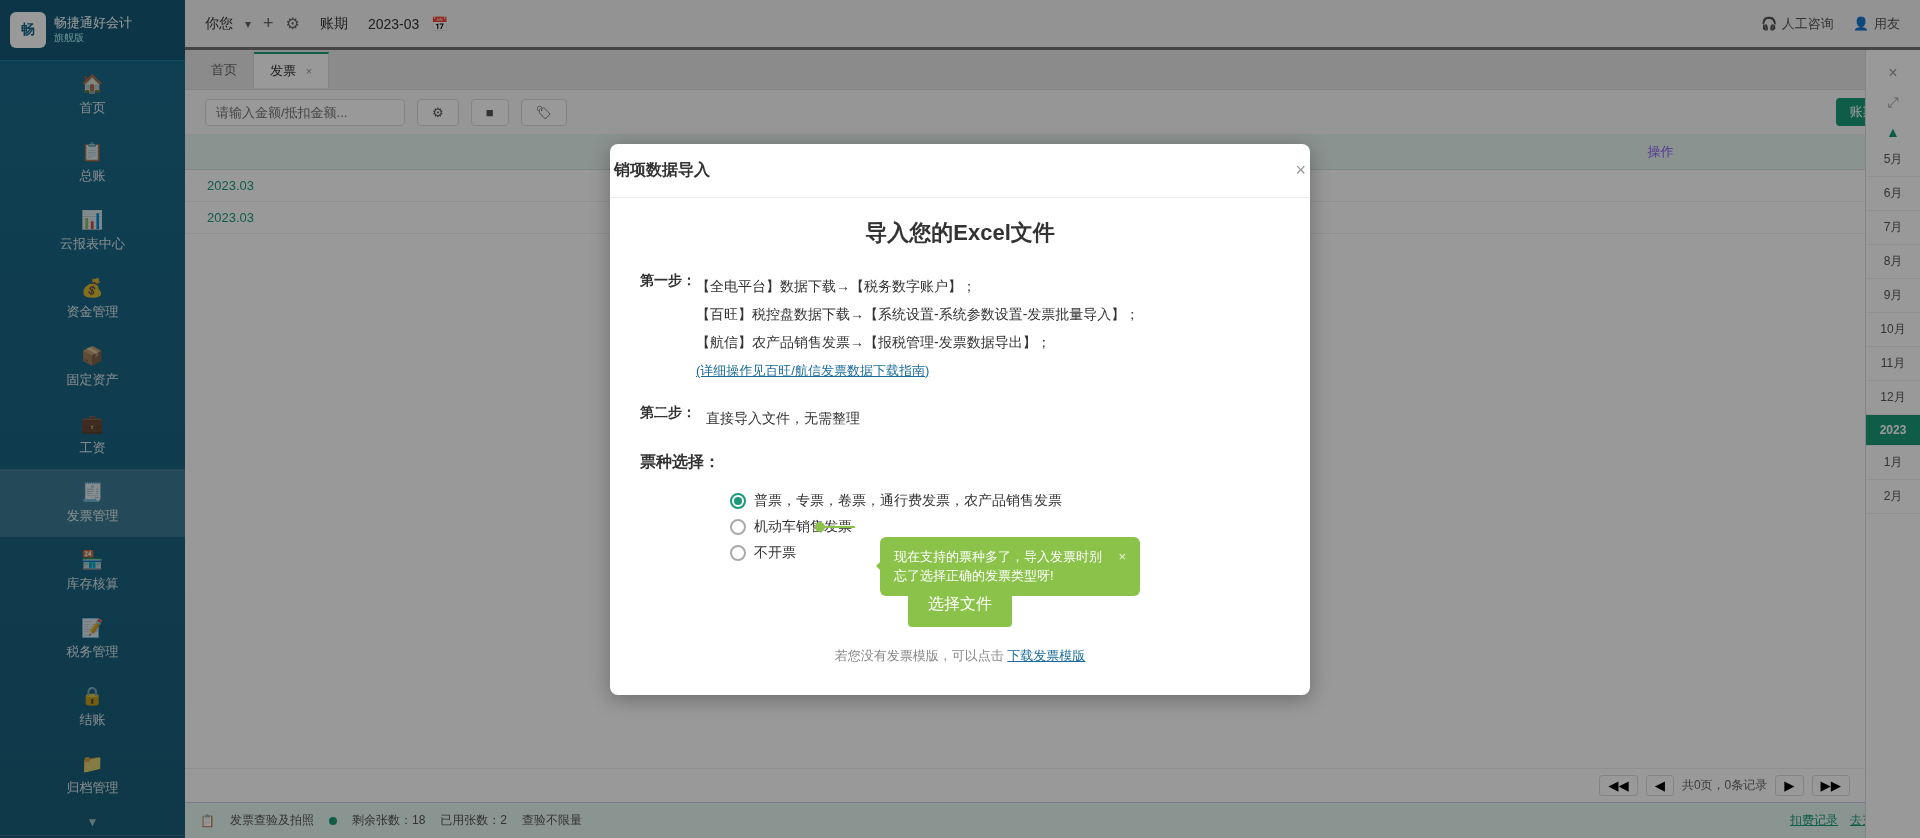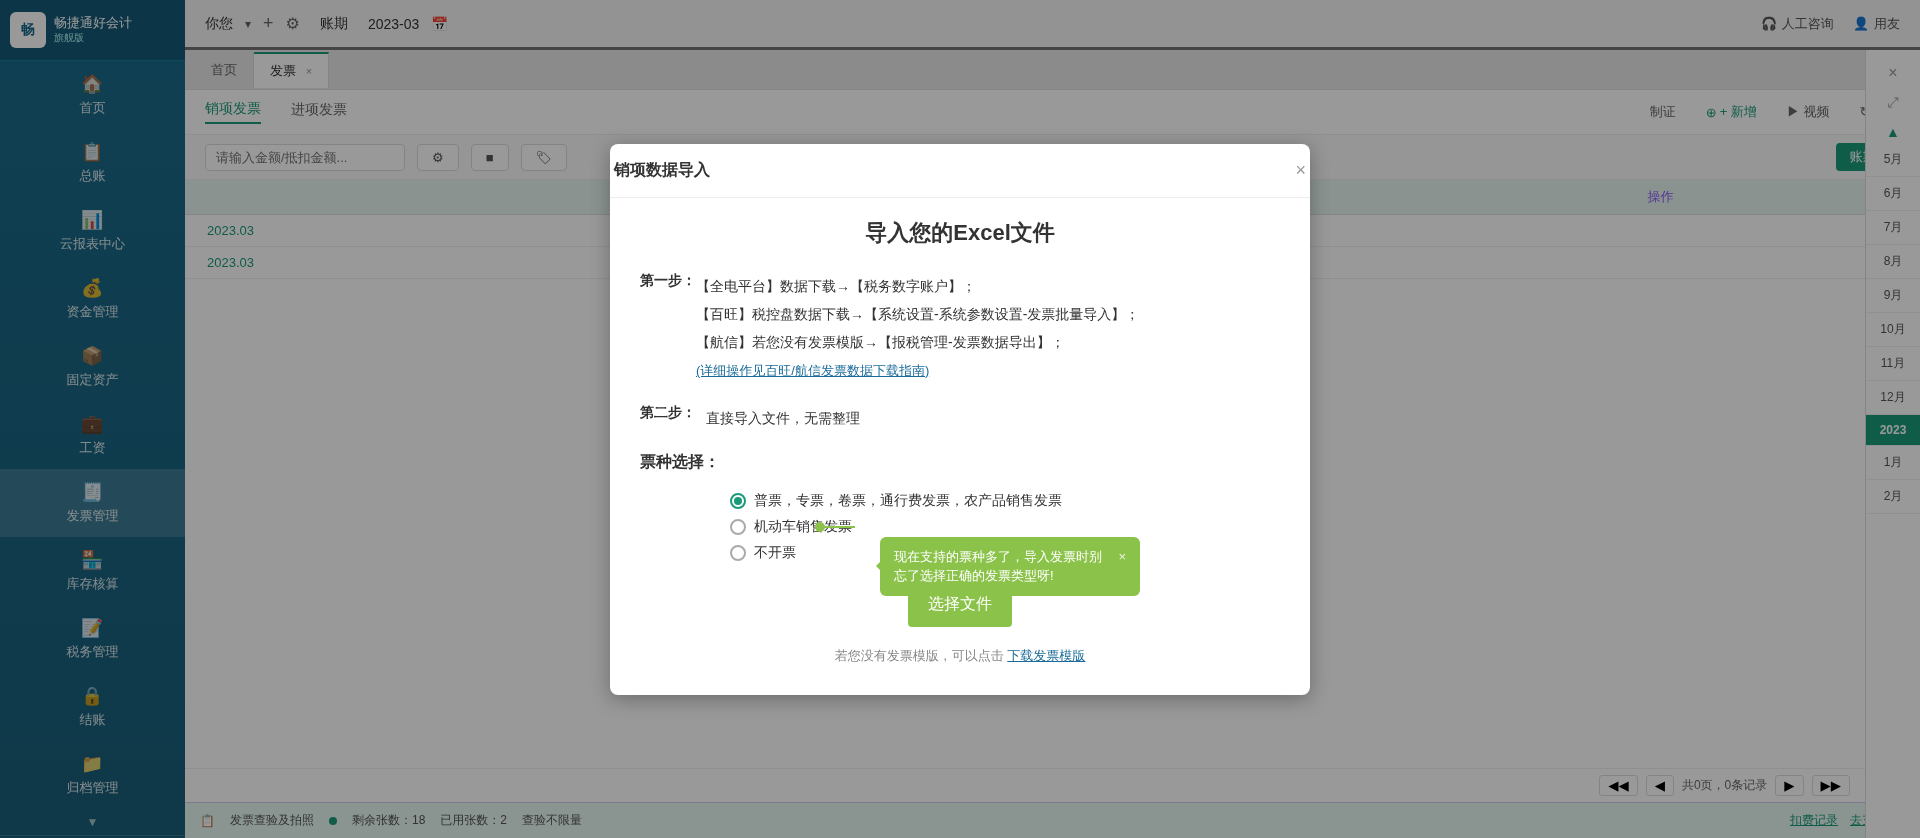--- a/index.html
+++ b/index.html
@@ -305,29 +305,20 @@
       <span>首页</span>
     </div>
     <div class="tab-item active">
       <span>发票</span>
       <span class="tab-close">×</span>
     </div>
   </div>
 
   <div class="content-area">
 
-    <div class="sub-nav">
-      <span class="sub-nav-item active">销项发票</span>
-      <span class="sub-nav-item">进项发票</span>
-      <div style="flex:1"></div>
-      <span style="font-size:13px;color:#666;cursor:pointer">制证</span>
-      <span style="font-size:13px;color:#1a9a7a;cursor:pointer;display:flex;align-items:center;gap:3px">⊕ <span>+ 新增</span></span>
-      <span style="font-size:13px;color:#666;cursor:pointer">▶ 视频</span>
-      <span style="font-size:13px;color:#666;cursor:pointer">↻ 刷新</span>
-    </div>
 
     <div class="toolbar">
       <input class="toolbar-search" type="text" placeholder="请输入金额/抵扣金额..." style="">
       <button class="toolbar-btn">⚙</button>
       <button class="toolbar-btn">■</button>
       <button class="toolbar-btn">🏷</button>
       <div class="toolbar-spacer"></div>
       <div style="margin-left:auto;display:flex;gap:12px;align-items:center">
         <span class="toolbar-action">
           <span style="background:#1a9a7a;color:white;padding:5px 14px;border-radius:4px;font-size:13px">账期 ▾</span>
@@ -419,21 +410,21 @@
     <div class="modal-body">
       <div class="modal-main-title">导入您的Excel文件</div>
 
       <div class="step-section">
         <div style="display:flex;gap:0">
           <span class="step-label">第一步：</span>
           <div style="flex:1">
             <div class="step-content" style="padding-left:0">
               <div>【全电平台】数据下载→【税务数字账户】；</div>
               <div>【百旺】税控盘数据下载→【系统设置-系统参数设置-发票批量导入】；</div>
-              <div>【航信】若您没有发票模版→【报税管理-发票数据导出】；</div>
+              <div>【航信】农产品销售发票→【报税管理-发票数据导出】；</div>
               <div>
                 <a class="step-link">(详细操作见百旺/航信发票数据下载指南)</a>
               </div>
             </div>
           </div>
         </div>
       </div>
 
       <div class="step-section">
         <div style="display:flex;gap:0">

